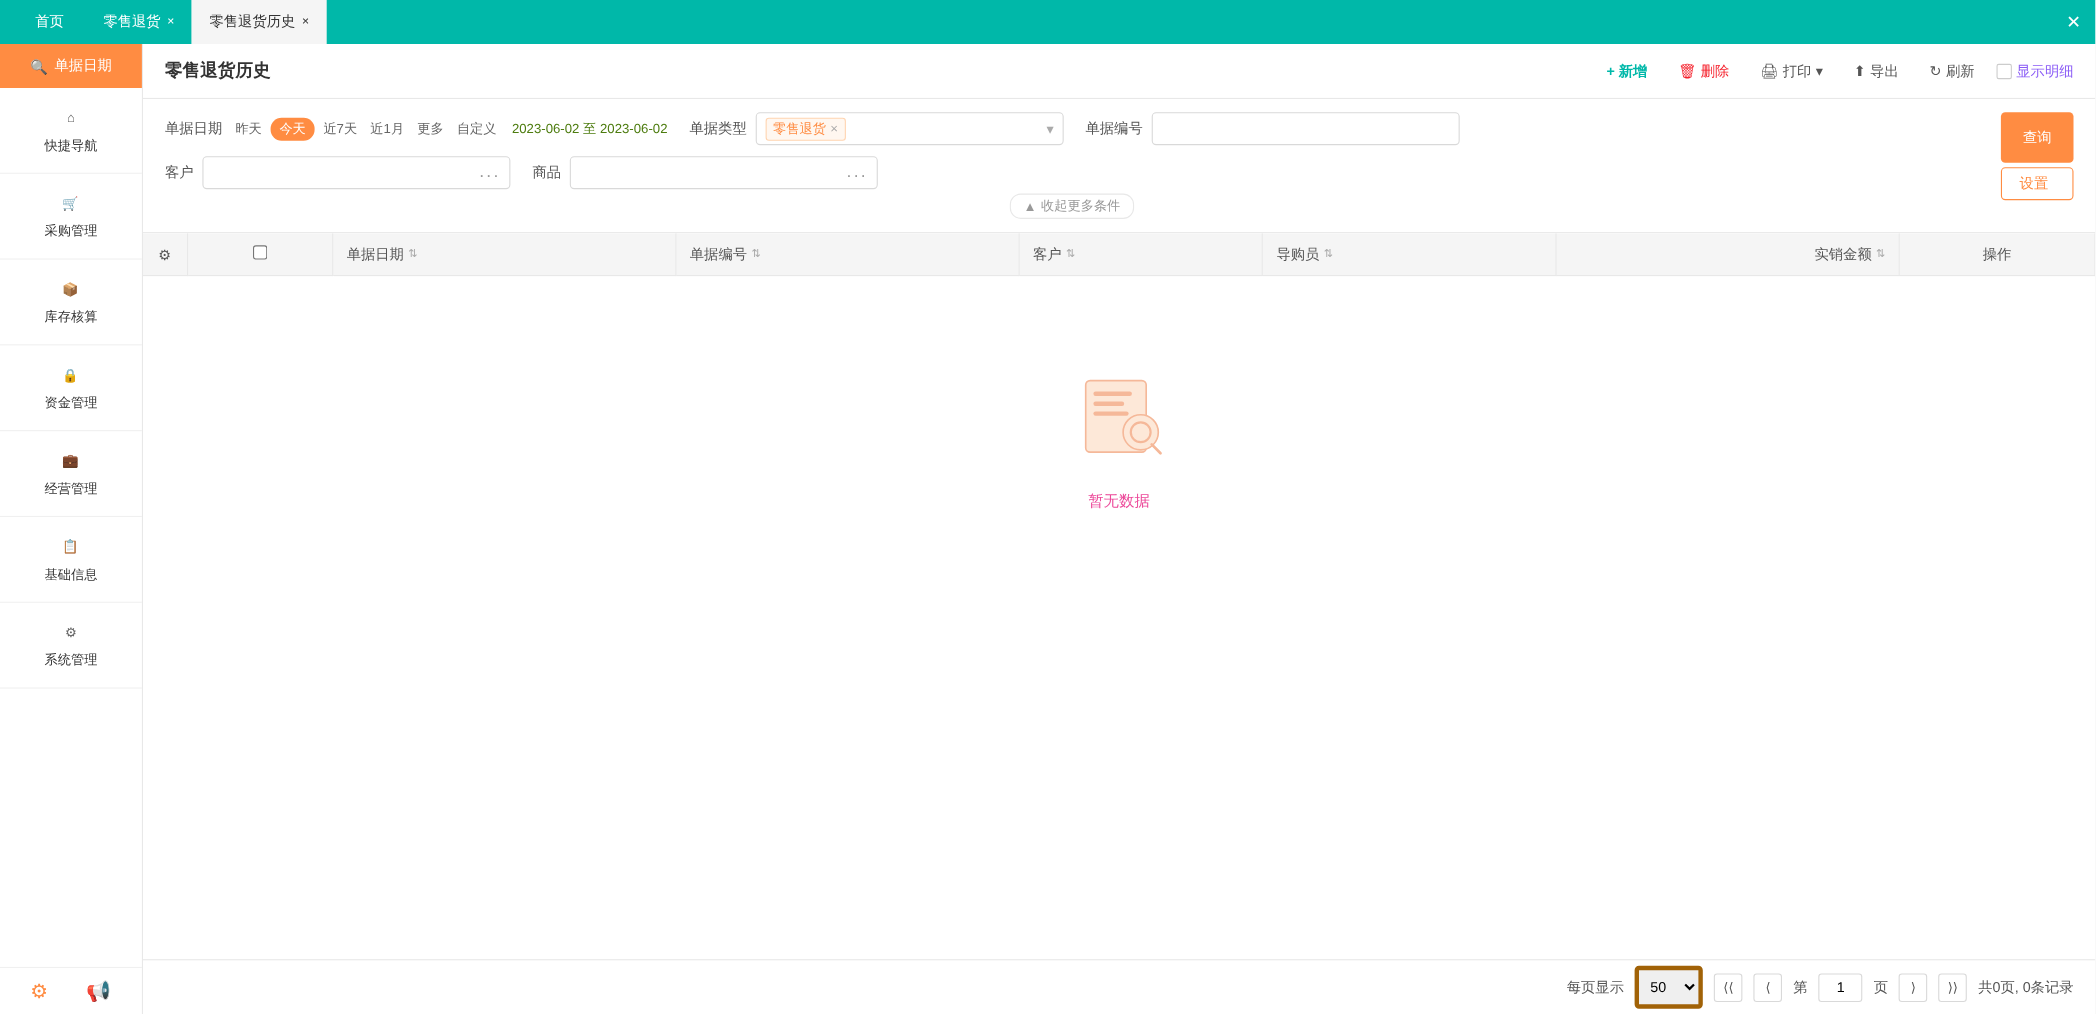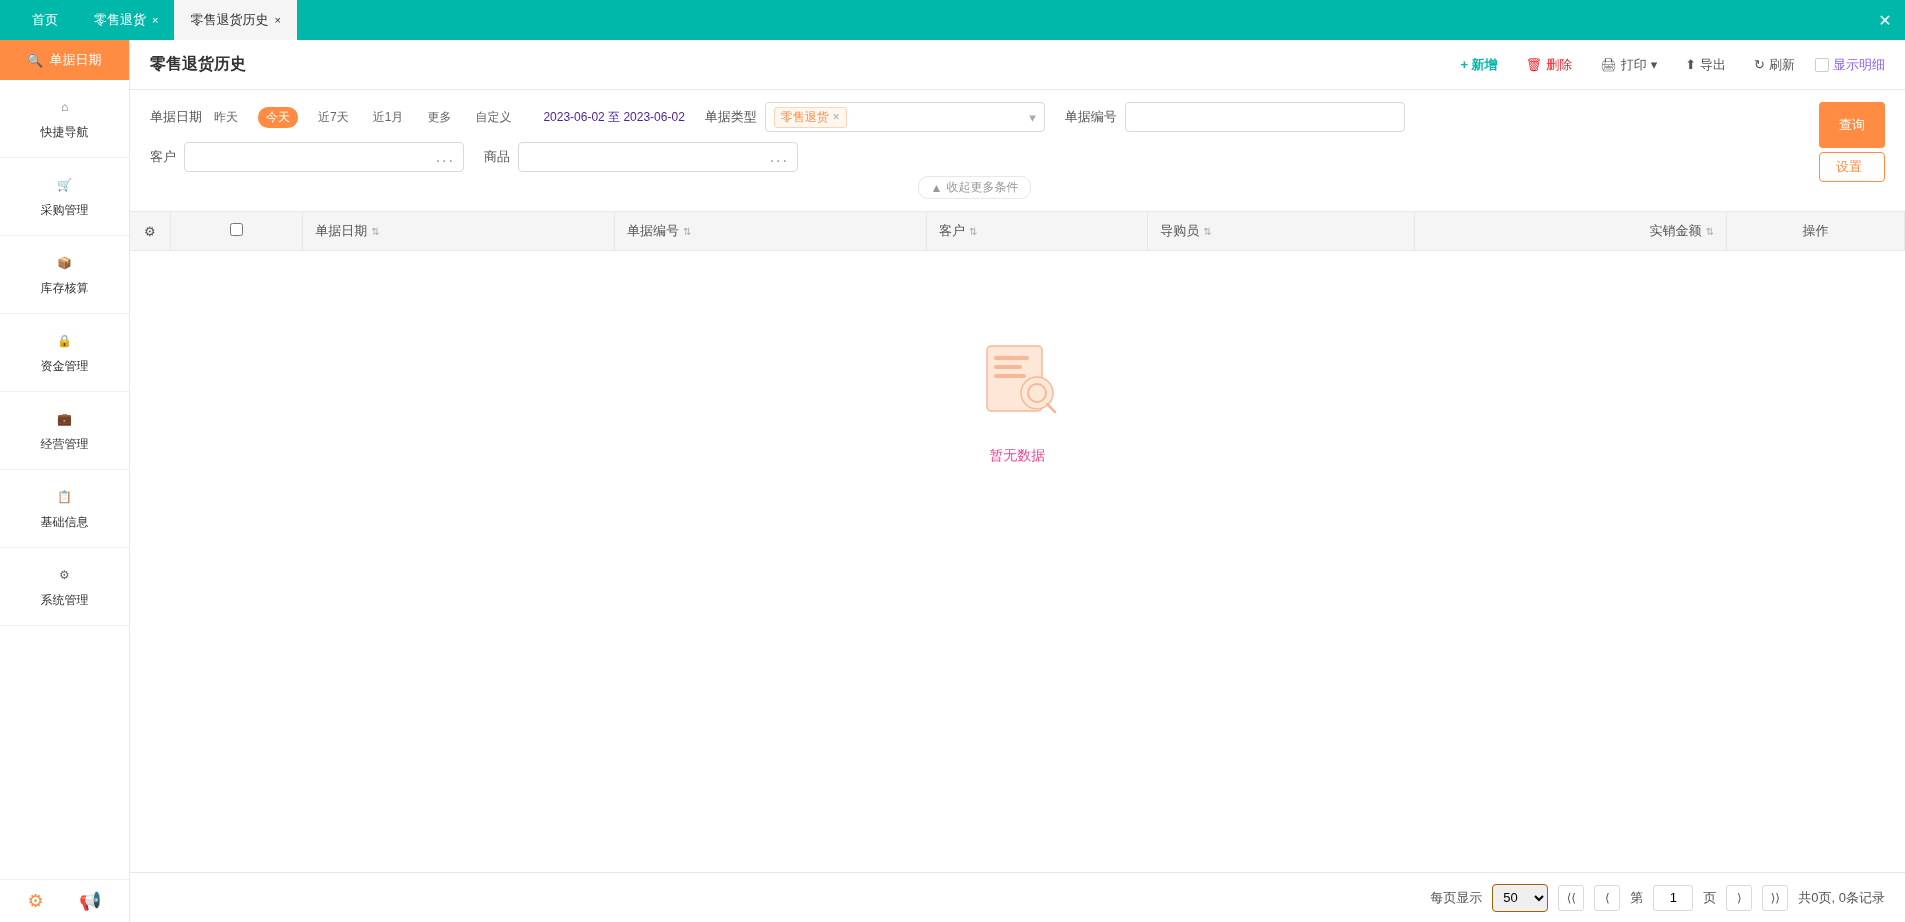--- a/index.html
+++ b/index.html
@@ -194,39 +194,39 @@
       gap: 8px;
     }
     .filter-label {
       font-size: 13px;
       color: #555;
       white-space: nowrap;
     }
     .date-shortcuts {
       display: flex;
       align-items: center;
-      gap: 16px;
+      gap: 4px;
     }
     .date-shortcut {
       font-size: 12px;
       color: #666;
       cursor: pointer;
       padding: 2px 4px;
       border-radius: 3px;
     }
     .date-shortcut.active {
       background: #ff8c42;
       color: white;
       border-radius: 10px;
       padding: 2px 8px;
     }
     .date-range {
       font-size: 12px;
-      color: #4c1d95;
-      margin-left: 20px;
+      color: #4d7c0f;
+      margin-left: 2px;
     }
     .filter-input {
       border: 1px solid #d9d9d9;
       border-radius: 4px;
       padding: 4px 8px;
       font-size: 13px;
       height: 30px;
       min-width: 200px;
       outline: none;
     }
@@ -371,25 +371,25 @@
       display: flex;
       align-items: center;
       justify-content: flex-end;
       padding: 0 20px;
       gap: 10px;
       font-size: 13px;
       color: #555;
       flex-shrink: 0;
     }
     .page-size-select {
-      border: 1px solid #a16207;
+      border: 4px solid #a16207;
       border-radius: 4px;
       padding: 2px 6px;
       font-size: 13px;
-      height: 28px;
+      height: 39px;
     }
     .page-nav-btn {
       border: 1px solid #d9d9d9;
       background: white;
       border-radius: 3px;
       width: 26px;
       height: 26px;
       display: flex;
       align-items: center;
       justify-content: center;

